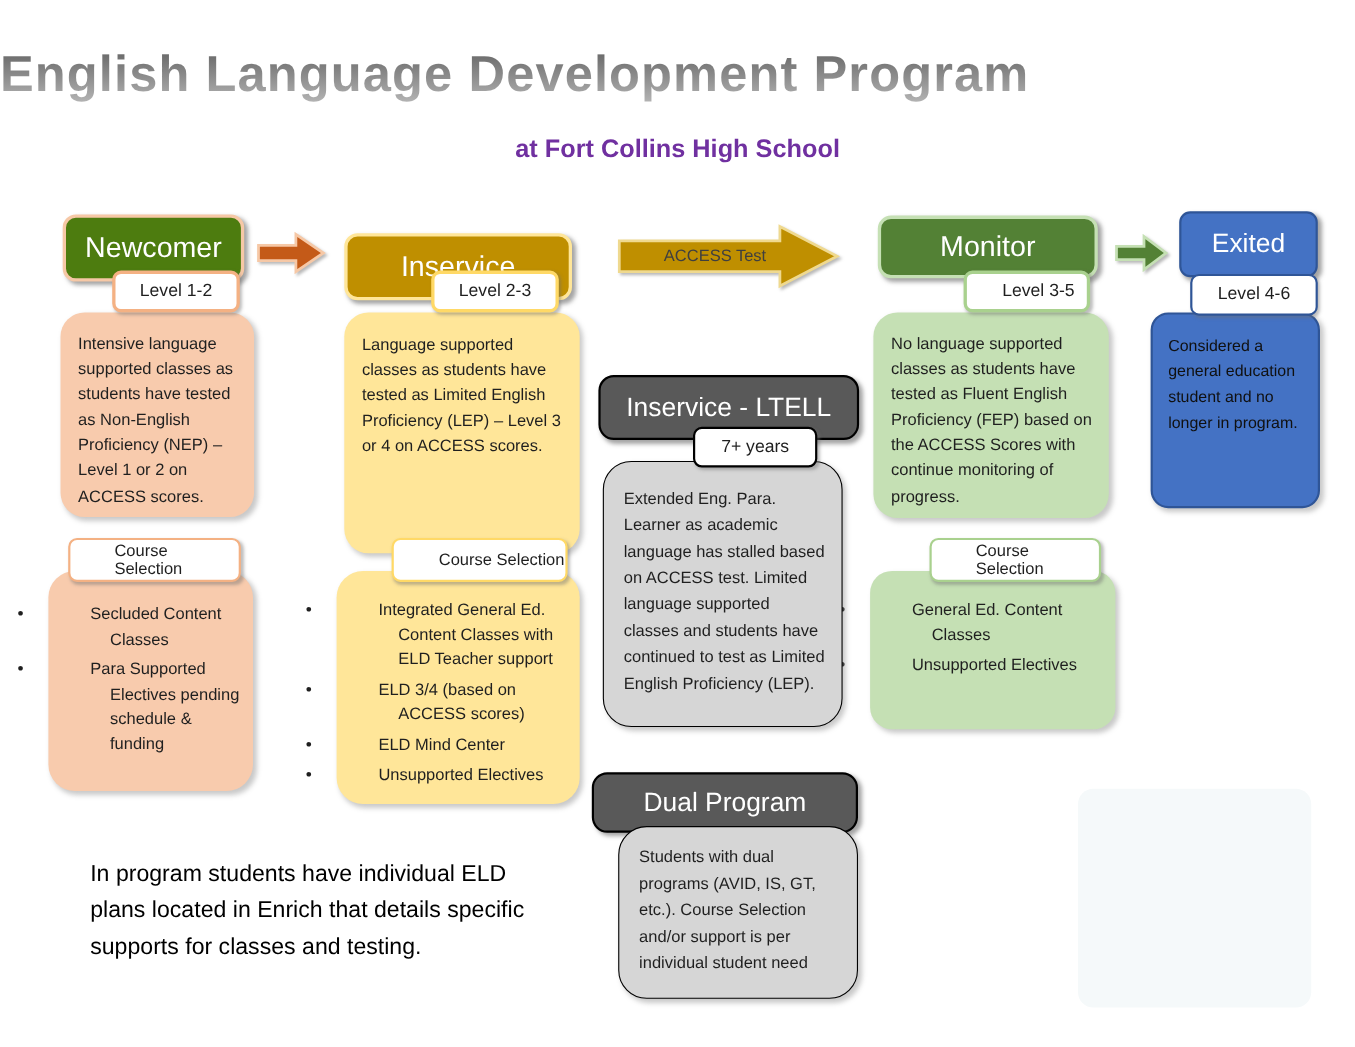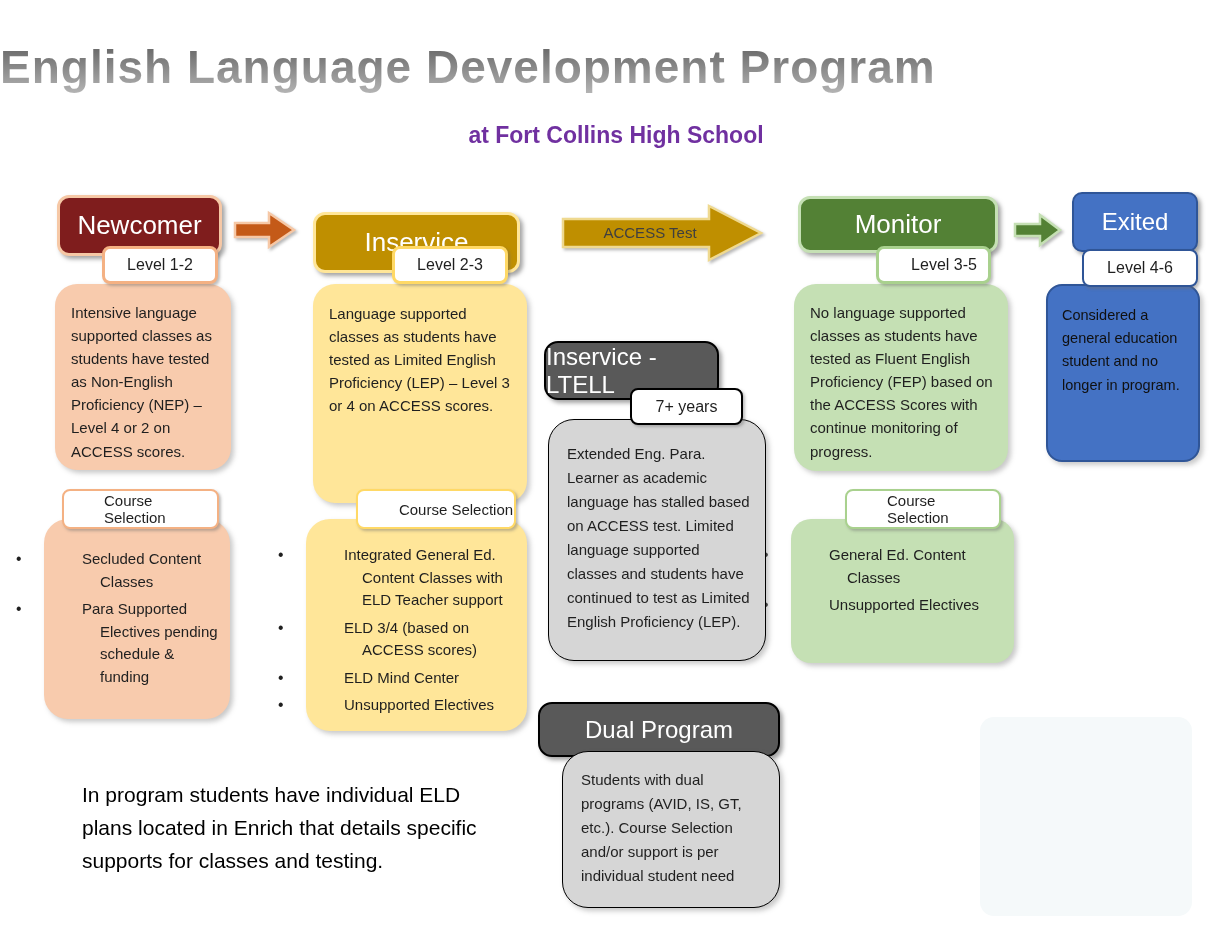--- a/index.html
+++ b/index.html
@@ -47,39 +47,39 @@
   .courses {
     list-style:none; font-size:15px; line-height:1.5; border-radius:24px; z-index:1;
     box-shadow:3px 3px 5px rgba(120,120,120,.40);
   }
   .courses li { padding-left:56px; text-indent:-42px; margin-bottom:4px; }
   .courses li::before { content:"\2022"; display:inline-block; width:24px; font-size:1.05em; }
   .arrow-wrap { z-index:2; }
   .arrow-wrap svg { display:block; filter:drop-shadow(2px 2px 1.5px rgba(0,0,0,.28)); }
 
   
-  #newcomer-header { left:57px;  top:195px; width:165px; height:61px; background:#7f1d1d; border:3px solid #F6C8A6; }
+  #newcomer-header { left:57px;  top:195px; width:165px; height:61px; background:#4d7c0f; border:3px solid #F6C8A6; }
   #newcomer-level  { left:102px; top:246px; width:116px; height:38px; border:3px solid #F4B183; }
   #newcomer-desc   { left:55px;  top:284px; width:176px; height:186px; background:#F8CBAD; padding:17px 8px 0 16px; }
   #newcomer-course-label { left:62px; top:489px; width:157px; height:40px; border:2.5px solid #F4B183; }
   #newcomer-courses { left:44px; top:519px; width:186px; height:200px; background:#F8CBAD; padding:28px 6px 0 0; }
 
   
   #inservice-header { left:313px; top:212px; width:207px; height:61px; background:#BF8F00; border:3px solid #FFE699; }
   #inservice-level  { left:392px; top:246px; width:116px; height:38px; border:3px solid #FFD966; }
   #inservice-desc   { left:313px; top:284px; width:214px; height:219px; background:#FFE699; padding:18px 10px 0 16px; }
   #inservice-course-label { left:356px; top:489px; width:160px; height:40px; border:2.5px solid #FFD966; }
   #inservice-courses { left:306px; top:519px; width:221px; height:212px; background:#FFE699; padding:24px 4px 0 0; }
 
   
   #access-arrow { left:561px; top:203px; width:204px; height:60px; }
   #access-label { left:575px; top:224px; width:150px; text-align:center; font-size:15px; color:#3f3f3f; z-index:3; }
 
   
-  #ltell-header { left:544px; top:341px; width:175px; height:59px; background:#595959; border:2.5px solid #000000; border-radius:14px; font-size:24px; }
+  #ltell-header { left:544px; top:341px; width:237px; height:59px; background:#595959; border:2.5px solid #000000; border-radius:14px; font-size:24px; }
   #ltell-badge  { left:630px; top:388px; width:113px; height:37px; border:2.5px solid #000000; }
   #ltell-desc   { left:548px; top:419px; width:218px; height:242px; background:#D6D6D6; border:1.5px solid #000000; border-radius:26px; padding:22px 12px 0 18px; line-height:1.6; z-index:2; }
 
   
   #monitor-header { left:798px; top:196px; width:200px; height:57px; background:#538135; border:3px solid #C5E0B4; }
   #monitor-level  { left:876px; top:246px; width:115px; height:38px; border:3px solid #A9D18E;padding-left:21px; }
   #monitor-desc   { left:794px; top:284px; width:214px; height:187px; background:#C5E0B4; padding:17px 10px 0 16px; }
   #monitor-course-label { left:845px; top:489px; width:156px; height:40px; border:2.5px solid #A9D18E; }
   #monitor-courses { left:791px; top:519px; width:223px; height:144px; background:#C5E0B4; border-radius:20px; padding:24px 4px 0 0; }
 
@@ -101,21 +101,21 @@
 </head>
 <body>
 
 <div class="abs title">English Language Development Program</div>
 <div class="abs subtitle">at Fort Collins High School</div>
 
 <div class="abs stage-header" id="newcomer-header">
   <span>Newcomer</span>
 </div>
 <div class="abs badge" id="newcomer-level">Level 1-2</div>
-<div class="abs desc" id="newcomer-desc">Intensive language supported classes as students have tested as Non-English Proficiency (NEP) – Level 4 or 2 on ACCESS scores.</div>
+<div class="abs desc" id="newcomer-desc">Intensive language supported classes as students have tested as Non-English Proficiency (NEP) – Level 1 or 2 on ACCESS scores.</div>
 <div class="abs course-label" id="newcomer-course-label">Course Selection</div>
 <ul class="abs courses" id="newcomer-courses">
   <li>Secluded Content Classes</li>
   <li>Para Supported Electives pending schedule &amp; funding</li>
 </ul>
 
 <div class="abs arrow-wrap" id="arrow-1">
   <svg width="64" height="40" viewBox="0 0 64 40">
     <polygon points="2,13 36,13 36,3 61,20 36,37 36,27 2,27" fill="#C45A18" stroke="#F6C8A6" stroke-width="2.5"></polygon>
   </svg>

